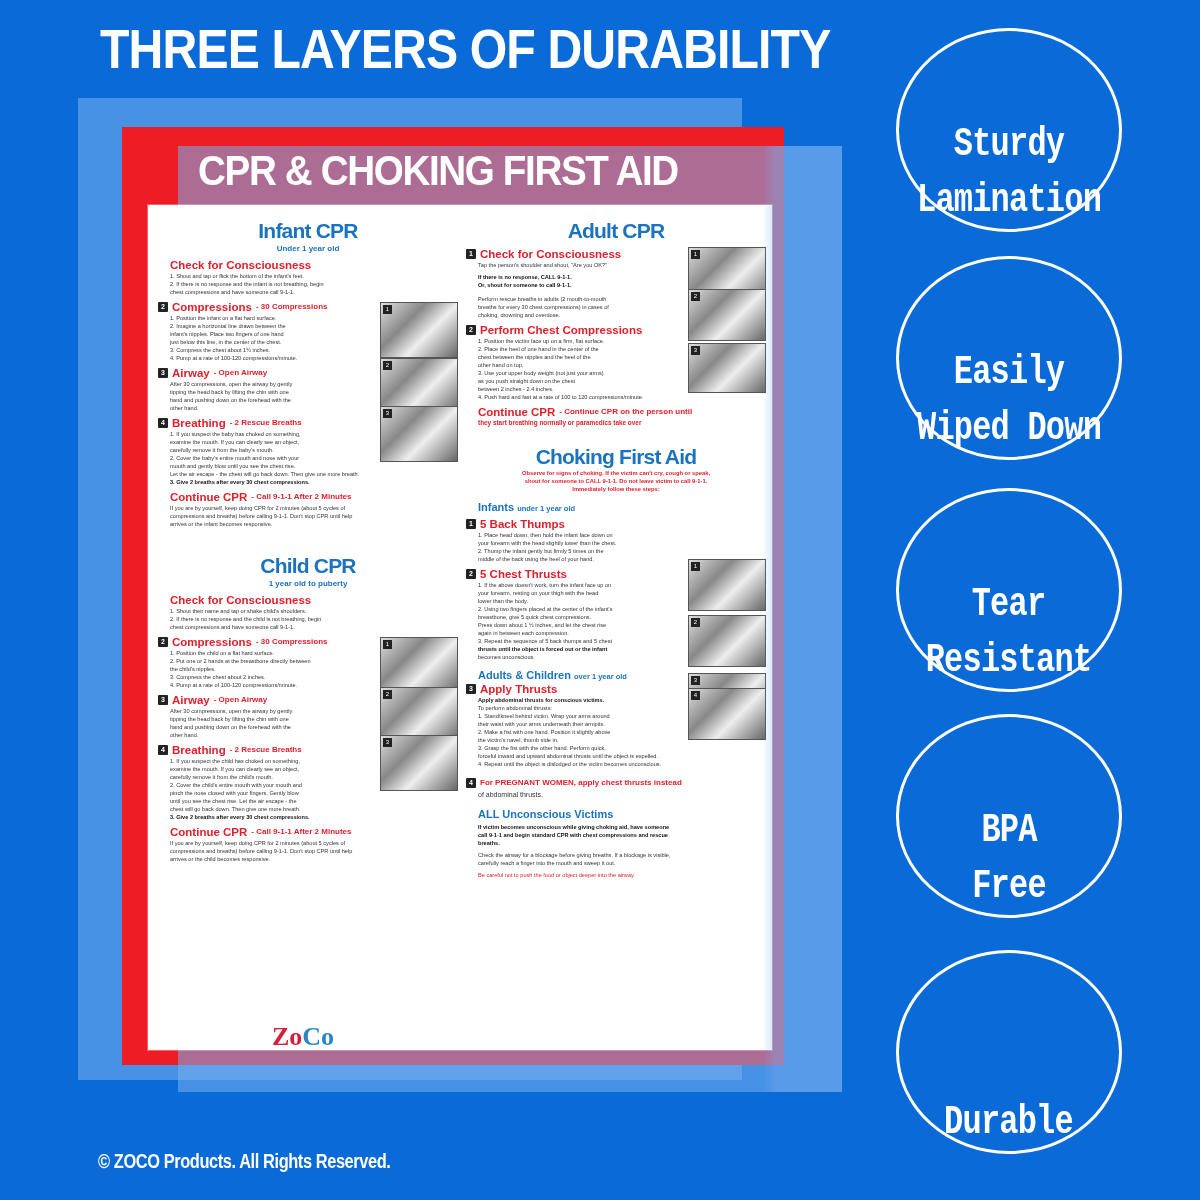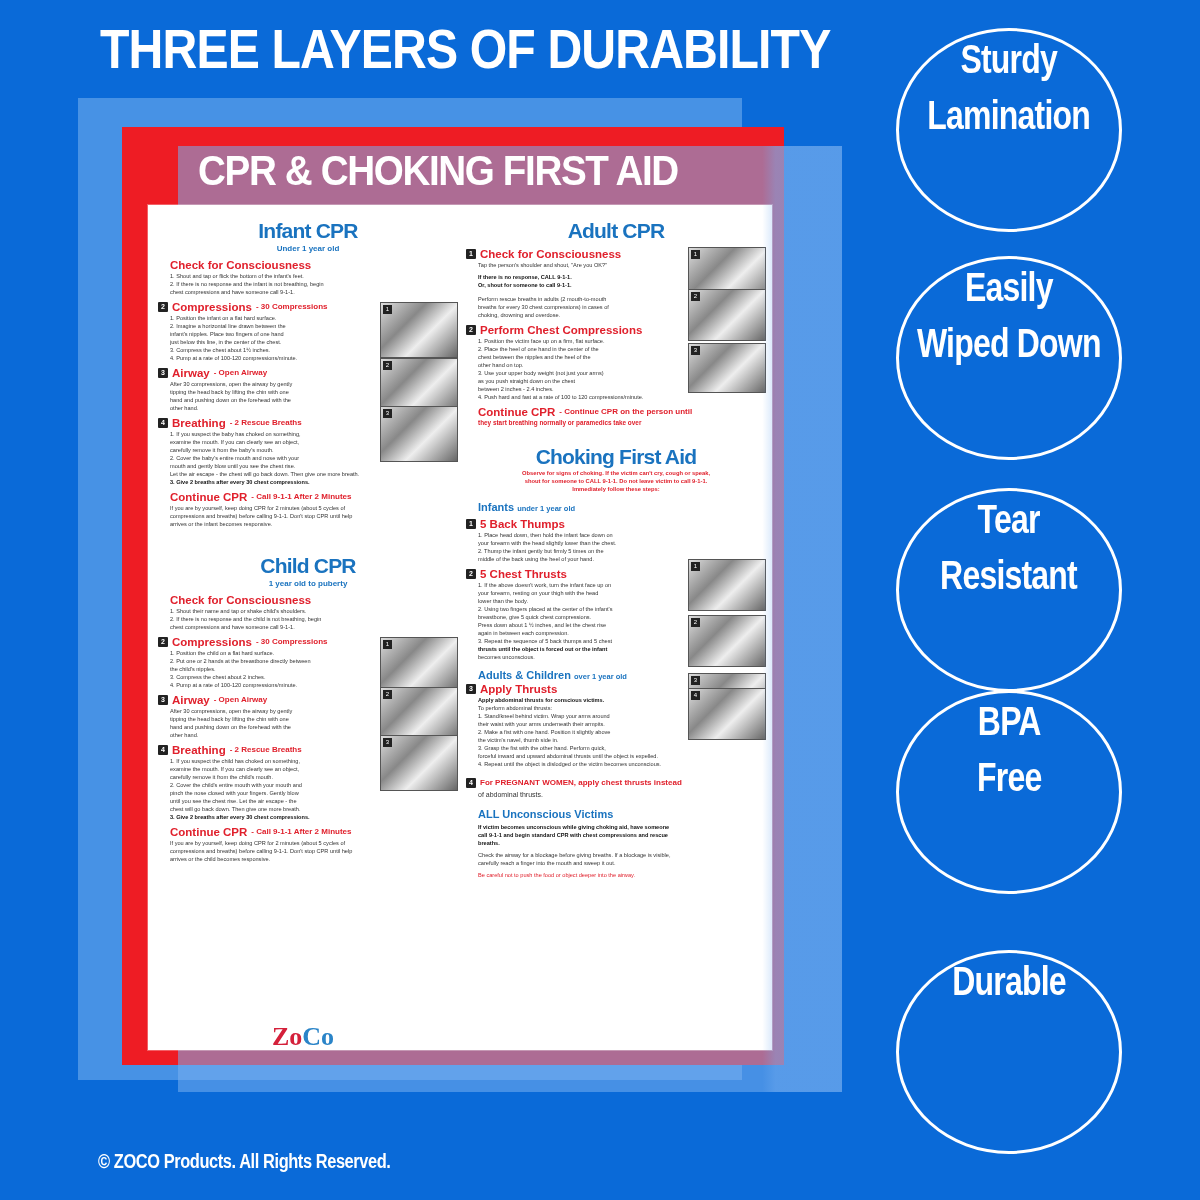--- a/index.html
+++ b/index.html
@@ -86,22 +86,22 @@
   .subhead .small { font-size: 7.5px; }
 
   .logo { position: absolute; left: 110px; top: 818px; text-align: center; width: 90px; }
   .logo .z { font-family: "Liberation Serif", serif; font-size: 26px; font-weight: bold; line-height: 28px; }
   .logo .z .r { color: #d4203a; }
   .logo .z .b { color: #2a84c8; }
 
   .badges { position: absolute; left: 896px; top: 0; width: 228px; }
   .ring {
     position: absolute; left: 0; width: 226px; height: 204px; border: 3px solid #fff; border-radius: 50%;
-    display: flex; align-items: flex-start; justify-content: center; text-align: center;
-    color: #fff; font-weight: bold; font-size: 40px; line-height: 56px; letter-spacing: -1px;
+    display: flex; align-items: flex-end; justify-content: center; text-align: center;
+    color: #fff; font-weight: bold; font-size: 40px; line-height: 56px; letter-spacing: -1px; font-family: Liberation Mono, monospace;
   }
   .ring span { display: block; transform: scaleX(0.8); white-space: nowrap; }
 
   .copyright {
     position: absolute; left: 98px; top: 1150px; color: #fff; font-weight: bold; font-size: 20px;
     transform: scaleX(0.82); transform-origin: left center; white-space: nowrap; letter-spacing: -0.5px;
   }
 </style>
 </head>
 <body>
@@ -466,21 +466,21 @@
         <span>Easily</span>
         <span>Wiped Down</span>
       </div>
   </div>
   <div class="ring" style="top:488px">
     <div>
         <span>Tear</span>
         <span>Resistant</span>
       </div>
   </div>
-  <div class="ring" style="top:690px">
+  <div class="ring" style="top:714px">
     <div>
         <span>BPA</span>
         <span>Free</span>
       </div>
   </div>
   <div class="ring" style="top:950px">
     <div>
         <span>Durable</span>
       </div>
   </div>

